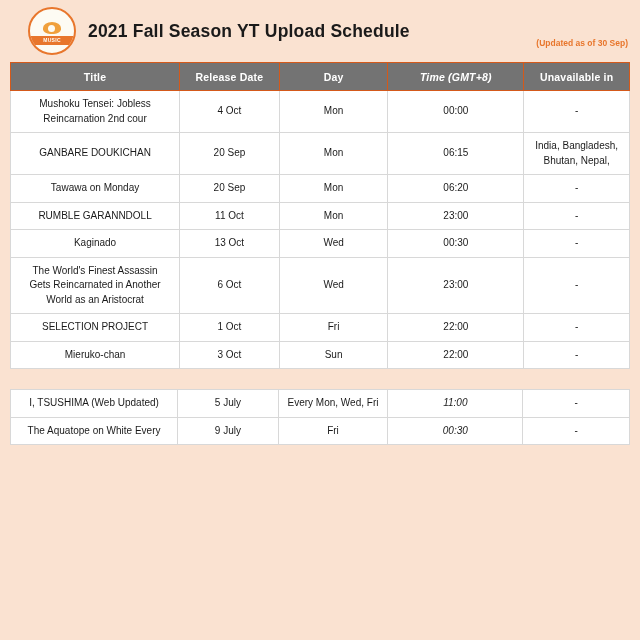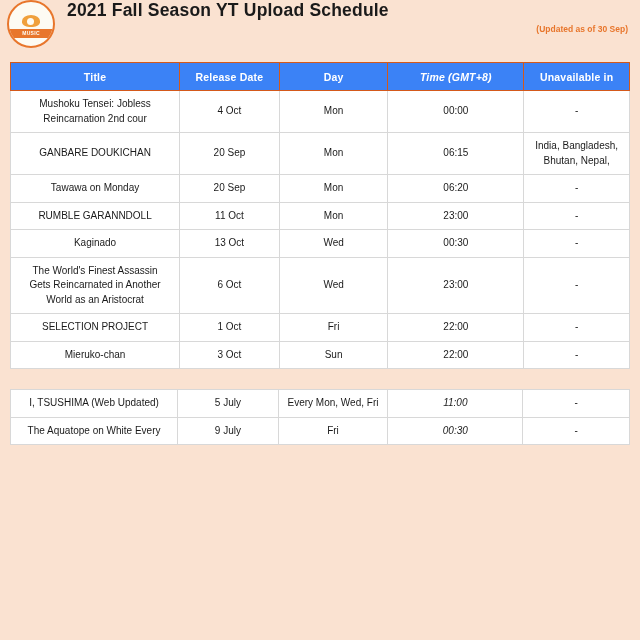--- a/index.html
+++ b/index.html
@@ -14,23 +14,23 @@
     overflow: hidden;
   }
   .page {
     position: relative;
     width: 640px;
     height: 640px;
     box-sizing: border-box;
   }
   .header {
     display: flex;
-    align-items: flex-start;
+    align-items: center;
     height: 62px;
-    padding: 0 10px 0 7px;
+    padding: 0 10px 0 28px;
     box-sizing: border-box;
   }
   .logo {
     width: 44px;
     height: 44px;
     border-radius: 50%;
     background: #fdfbf3;
     border: 2px solid #e8762c;
     display: flex;
     flex-direction: column;
@@ -90,21 +90,21 @@
     padding: 0 10px;
     box-sizing: border-box;
   }
   table.sched {
     width: 100%;
     border-collapse: collapse;
     background: #ffffff;
     table-layout: fixed;
   }
   table.sched th {
-    background: #3b82f6;
+    background: #737373;
     color: #ffffff;
     font-size: 10.5px;
     font-weight: bold;
     height: 25px;
     border: 1px solid #d4591a;
     letter-spacing: 0.2px;
   }
   table.sched td {
     border: 1px solid #d8d8d8;
     font-size: 10px;

